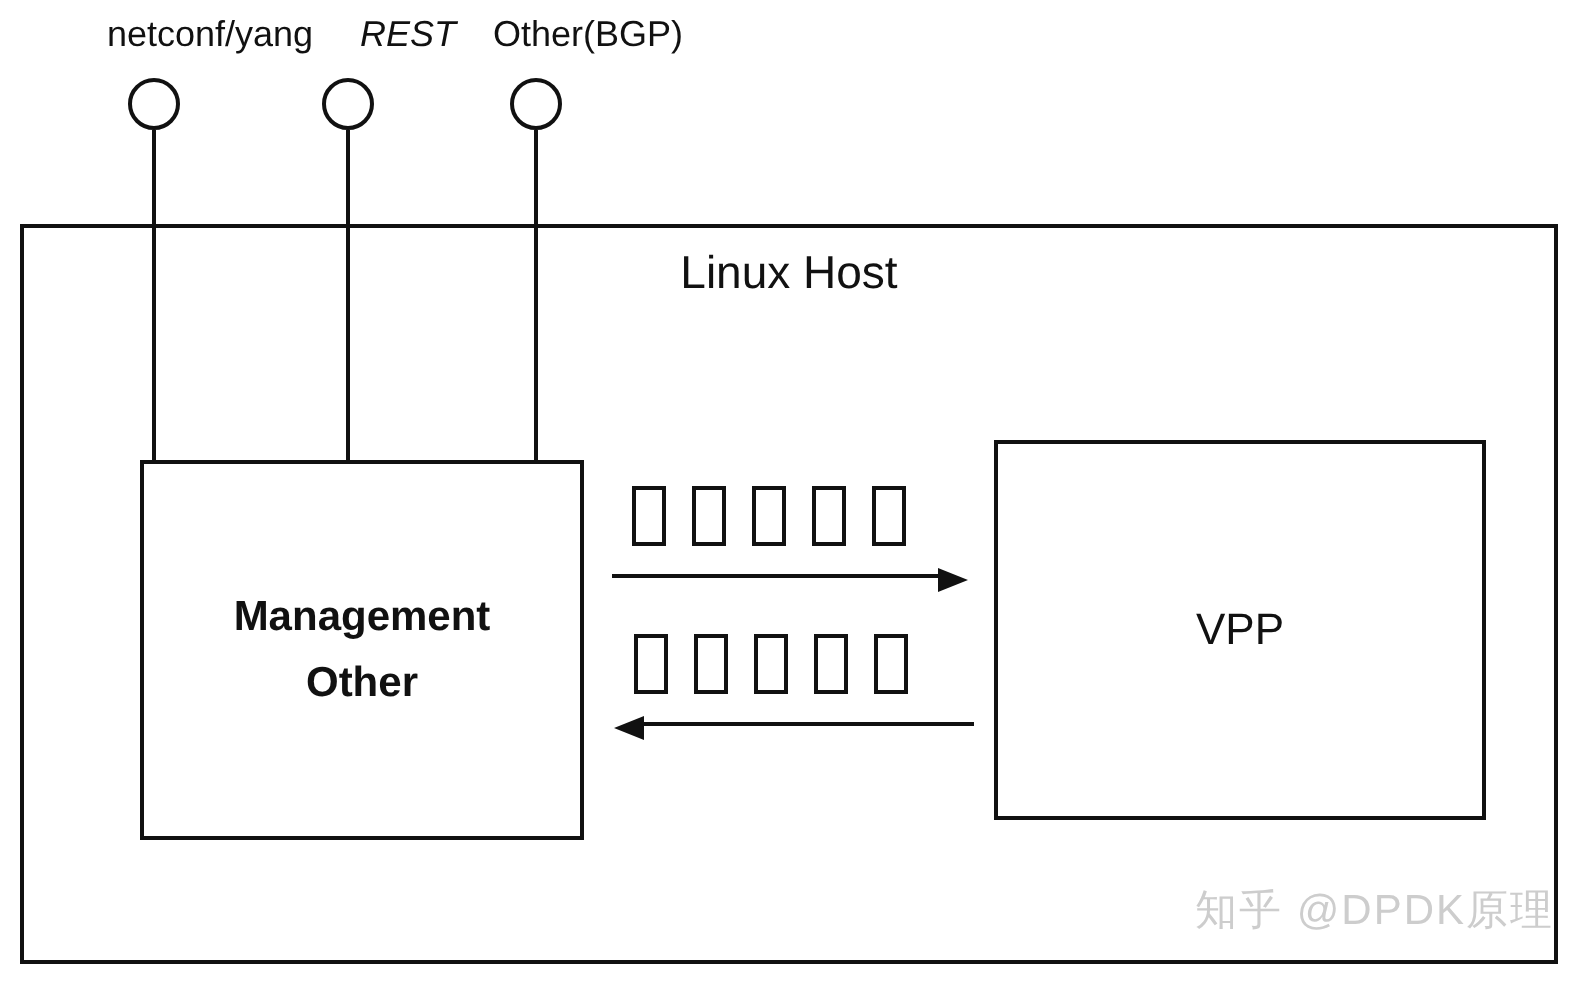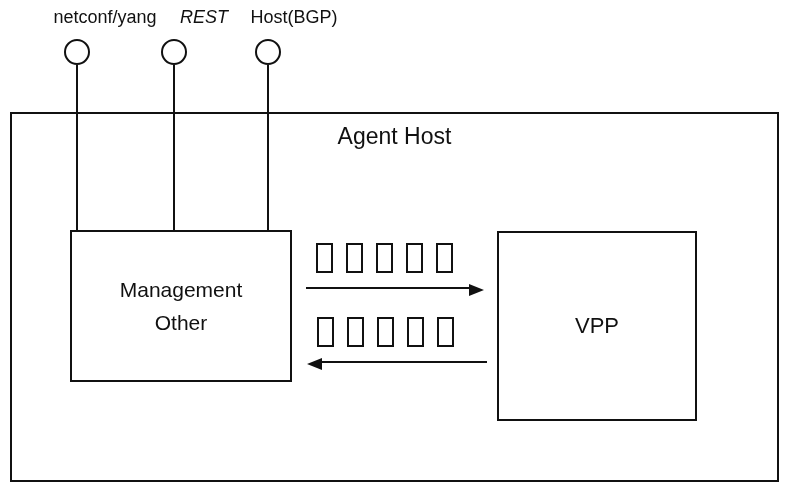--- a/index.html
+++ b/index.html
@@ -38,22 +38,22 @@
   }
   .host-title {
     position:absolute; left:10px; top:123px; width:769px;
     text-align:center; font-size:23px; color:#111;
   }
   
   .node {
     position:absolute; box-sizing:border-box; border:2px solid #111; background:#fff;
     display:flex; align-items:center; justify-content:center; text-align:center;
   }
-  .ma-box  { left:70px;  top:230px; width:222px; height:152px; font-size:21px; line-height:33px; }
-  .vpp-box { left:497px; top:231px; width:200px; height:190px; font-size:22px; }
+  .ma-box  { left:70px;  top:230px; width:222px; height:190px; font-size:21px; line-height:33px;font-weight:bold; }
+  .vpp-box { left:497px; top:220px; width:246px; height:190px; font-size:22px; }
   .node-label .line { display:block; }
   
   .queue { position:absolute; display:flex; gap:13px; }
   .queue-top    { left:316px; top:243px; }
   .queue-bottom { left:317px; top:317px; }
   .slot {
     width:17px; height:30px; box-sizing:border-box;
     border:2px solid #111; background:#fff; display:block;
   }
   
@@ -74,32 +74,32 @@
     color:#cdcdcd; text-shadow:1px 1px 0 #ffffff; white-space:nowrap;
   }
 </style>
 </head>
 <body>
 
 <div id="stage">
 
   <div class="iface-label if1-label">netconf/yang</div>
   <div class="iface-label if2-label">REST</div>
-  <div class="iface-label if3-label">Host(BGP)</div>
+  <div class="iface-label if3-label">Other(BGP)</div>
 
   <div class="iface-circle if1-circle"></div>
   <div class="iface-circle if2-circle"></div>
   <div class="iface-circle if3-circle"></div>
 
   <div class="iface-stem if1-stem"></div>
   <div class="iface-stem if2-stem"></div>
   <div class="iface-stem if3-stem"></div>
 
   <div class="host-box"></div>
-  <div class="host-title">Agent Host</div>
+  <div class="host-title">Linux Host</div>
 
   <div class="node ma-box">
     <div class="node-label">
       <span class="line">Management</span>
       <span class="line">Other</span>
     </div>
   </div>
 
   <div class="node vpp-box">
     <div class="node-label">VPP</div>
@@ -115,14 +115,15 @@
   <div class="arrow arrow-right"></div>
   <div class="queue queue-bottom">
       <span class="slot"></span>
       <span class="slot"></span>
       <span class="slot"></span>
       <span class="slot"></span>
       <span class="slot"></span>
     </div>
   <div class="arrow arrow-left"></div>
 
+  <div class="watermark">知乎 @DPDK原理</div>
 
 </div>
 
 </body></html>

